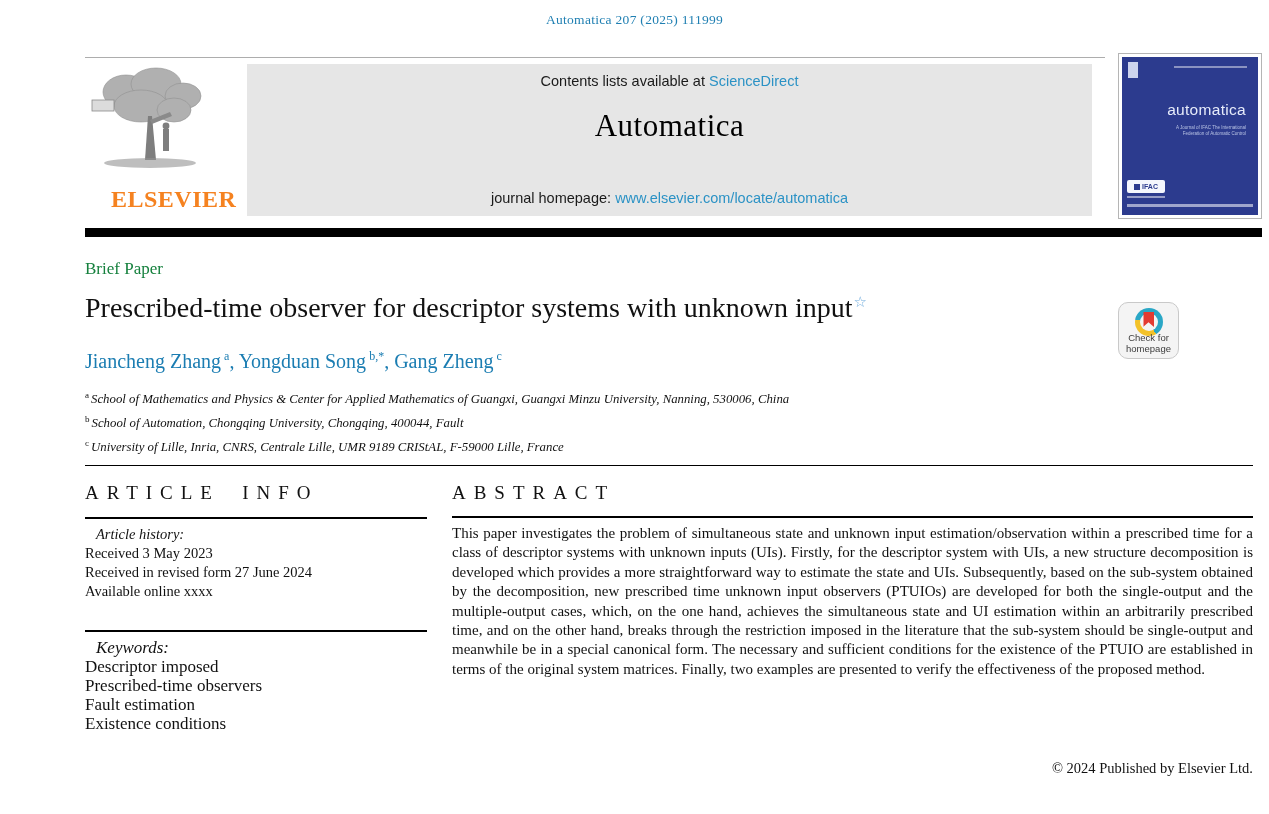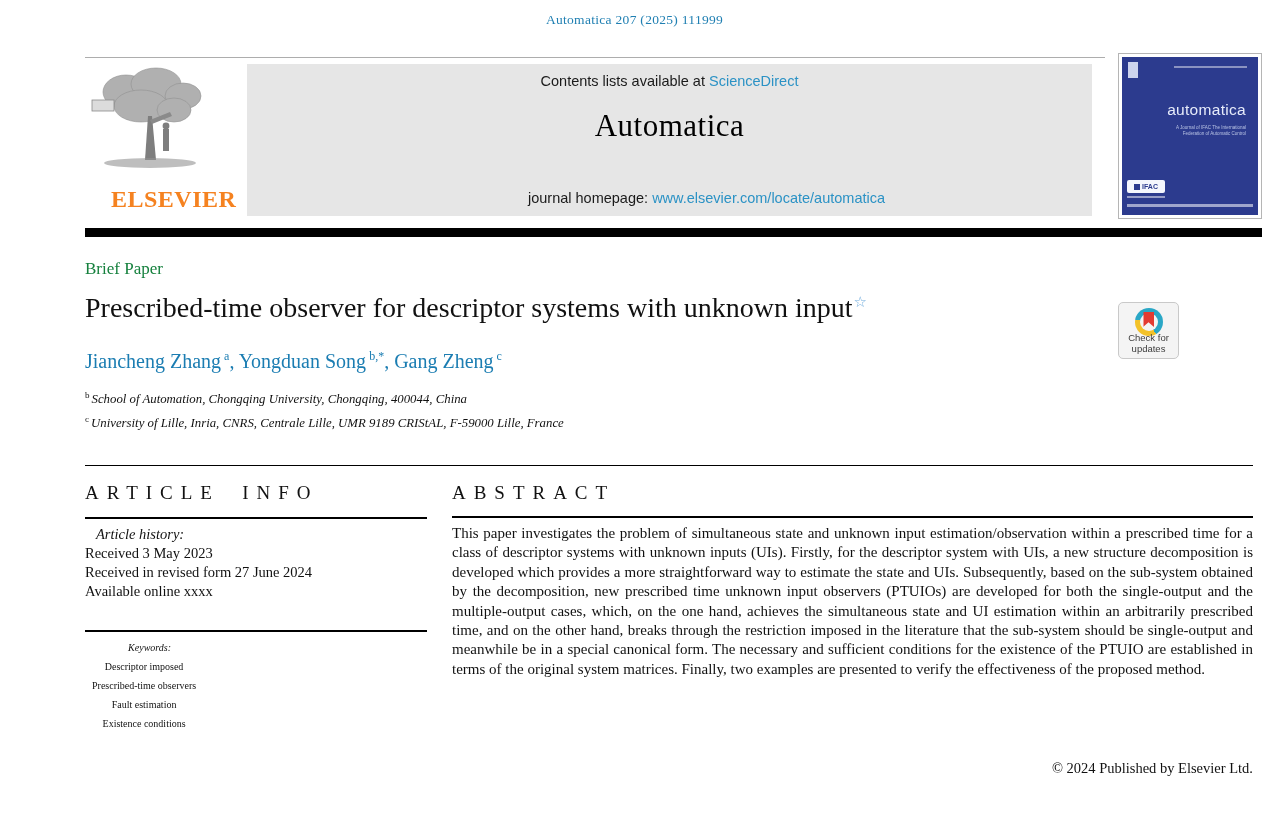--- a/index.html
+++ b/index.html
@@ -16,21 +16,21 @@
   .elsevier-word{position:absolute;left:85px;top:186px;width:140px;font-size:24px;font-weight:600;
                  color:#f58220;letter-spacing:.5px;font-family:"Liberation Serif",serif;margin-left:26px;}
 
   
   .banner{position:absolute;left:247px;top:64px;width:845px;height:152px;background:#e6e6e6;}
   .banner-line1{position:absolute;top:9px;left:0;width:100%;text-align:center;
                 font-family:"Liberation Sans",sans-serif;font-size:14.5px;color:#1a1a1a;}
   .banner-title{position:absolute;top:44px;left:0;width:100%;text-align:center;
                 font-size:31px;color:#000;letter-spacing:.5px;}
   .banner-line3{position:absolute;bottom:10px;left:0;width:100%;text-align:center;
-                font-family:"Liberation Sans",sans-serif;font-size:14.5px;color:#1a1a1a;padding-left:37px;}
+                font-family:"Liberation Sans",sans-serif;font-size:14.5px;color:#1a1a1a;}
   .lnk{color:#2b92c5;text-decoration:none;cursor:pointer;}
 
   
   .cover{position:absolute;left:1118px;top:53px;width:144px;height:166px;background:#fff;
          border:1px solid #b5b5b5;box-sizing:border-box;}
   .cover-blue{position:absolute;inset:3px;background:#2c3b8e;}
   .cover-elsmark{position:absolute;left:6px;top:5px;width:10px;height:16px;background:#dfe5f7;opacity:.9;}
   .cover-microline{position:absolute;left:38%;right:8%;top:9px;height:2px;background:rgba(255,255,255,.45);}
   .cover-word{position:absolute;top:44px;left:0;right:12px;text-align:right;
               font-family:"Liberation Sans",sans-serif;font-size:15.5px;color:#e6ebfa;letter-spacing:.3px;}
@@ -49,41 +49,41 @@
   .brief{position:absolute;left:85px;top:259px;font-size:17px;color:#15803d;}
   .title{position:absolute;left:85px;top:292px;width:1010px;font-size:28px;color:#111;}
   .title sup{font-size:15px;color:#74aede;margin-left:1px;}
   .authors{position:absolute;left:85px;top:349px;font-size:20px;color:#1b7db2;}
   .authors sup{font-size:12px;margin-left:3px;}
   .affils{position:absolute;left:85px;top:386px;font-size:12.8px;font-style:italic;line-height:19.5px;color:#111;}
   .affils sup{font-size:9px;font-style:normal;margin-right:2px;}
 
   
   .badge{position:absolute;left:1118px;top:302px;width:61px;height:57px;background:#f4f4f4;
-         border:1px solid #c9c9c9;border-radius:5px;box-sizing:border-box;cursor:pointer;}
+         border:1px solid #c9c9c9;border-radius:10px;box-sizing:border-box;cursor:pointer;}
   .ring{position:absolute;left:50%;transform:translateX(-50%);top:5px;width:28px;height:28px;border-radius:50%;
         background:conic-gradient(from 150deg,#f3c229 0 130deg,#2aa7c6 130deg 360deg);}
   .ring::after{content:"";position:absolute;inset:5px;background:#f4f4f4;border-radius:50%;}
   .bookmark{position:absolute;left:50%;transform:translateX(-50%);top:9px;width:11px;height:15px;background:#e33b32;
             clip-path:polygon(0 0,100% 0,100% 100%,50% 68%,0 100%);z-index:2;}
   .badge-label{position:absolute;bottom:4px;left:0;width:100%;text-align:center;
                font-family:"Liberation Sans",sans-serif;font-size:9.5px;line-height:10.5px;color:#3c3c3c;}
 
   
   .mid-rule{position:absolute;left:85px;top:465px;width:1168px;height:1px;background:#000;}
   .sec-head{position:absolute;font-size:19px;letter-spacing:.42em;word-spacing:.5em;color:#111;}
   .h-left{left:85px;top:482px;}
   .h-right{left:452px;top:482px;}
   .rule-l1{position:absolute;left:85px;top:517px;width:342px;height:2px;background:#000;}
   .rule-l2{position:absolute;left:85px;top:630px;width:342px;height:1.5px;background:#000;}
   .rule-r{position:absolute;left:452px;top:516px;width:801px;height:2px;background:#000;}
 
   
   .history{position:absolute;left:85px;top:525px;font-size:14.5px;line-height:19px;color:#111;}
-  .keywords{position:absolute;left:92px;top:638px;font-size:10px;line-height:19px;color:#111;text-align:center;}
+  .keywords{position:absolute;left:85px;top:638px;font-size:17px;line-height:19px;color:#111;}
   .ital{font-style:italic;margin-left:11px;}
 
   
   .abstract{position:absolute;left:452px;top:524px;width:801px;font-size:15px;line-height:19.4px;
             text-align:justify;color:#111;margin:0;}
   .copyright{position:absolute;left:452px;top:760px;width:801px;text-align:right;font-size:14.5px;color:#111;}
 </style>
 </head>
 <body>
 
@@ -144,32 +144,33 @@
   <div class="brief">Brief Paper</div>
   <div class="title">
     <span>Prescribed-time observer for descriptor systems with unknown input</span><sup>☆</sup>
   </div>
 
   <div class="badge">
     <div class="ring"></div>
     <div class="bookmark"></div>
     <div class="badge-label">
       <span>Check for</span><br>
-      <span>updates</span>
+      <span>homepage</span>
     </div>
   </div>
 
   <div class="authors">
     <span><span>Jiancheng Zhang</span><sup>a</sup><span>, </span></span>
     <span><span>Yongduan Song</span><sup>b,*</sup><span>, </span></span>
     <span><span>Gang Zheng</span><sup>c</sup><span></span></span>
   </div>
 
   <div class="affils">
-    <div><sup>b</sup><span>School of Automation, Chongqing University, Chongqing, 400044, China</span></div>
+    <div><sup>a</sup><span>School of Mathematics and Physics &amp; Center for Applied Mathematics of Guangxi, Guangxi Minzu University, Nanning, 530006, China</span></div>
+    <div><sup>b</sup><span>School of Automation, Chongqing University, Chongqing, 400044, Fault</span></div>
     <div><sup>c</sup><span>University of Lille, Inria, CNRS, Centrale Lille, UMR 9189 CRIStAL, F-59000 Lille, France</span></div>
   </div>
 
   <div class="mid-rule"></div>
 
   <div class="sec-head h-left">ARTICLE INFO</div>
   <div class="rule-l1"></div>
   <div class="history">
     <div class="ital">Article history:</div>
     <div>Received 3 May 2023</div>

